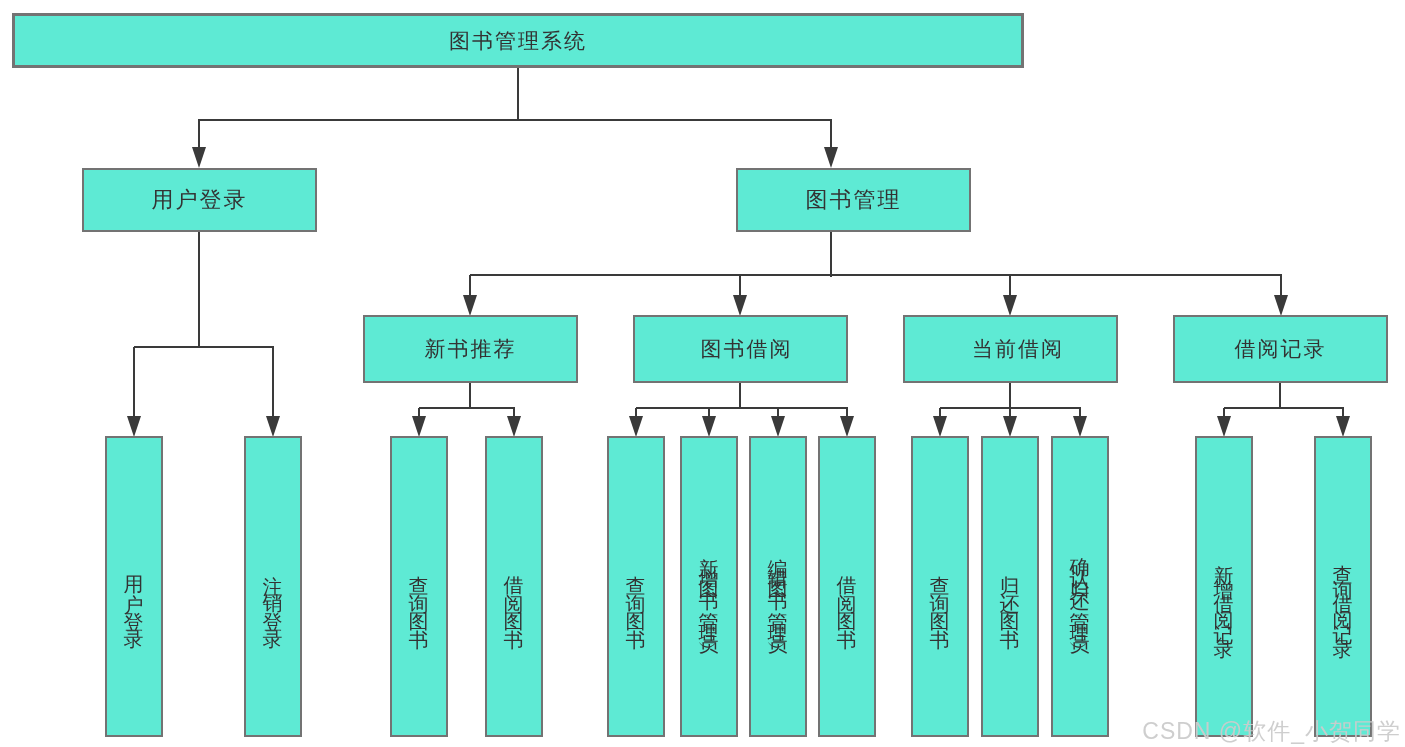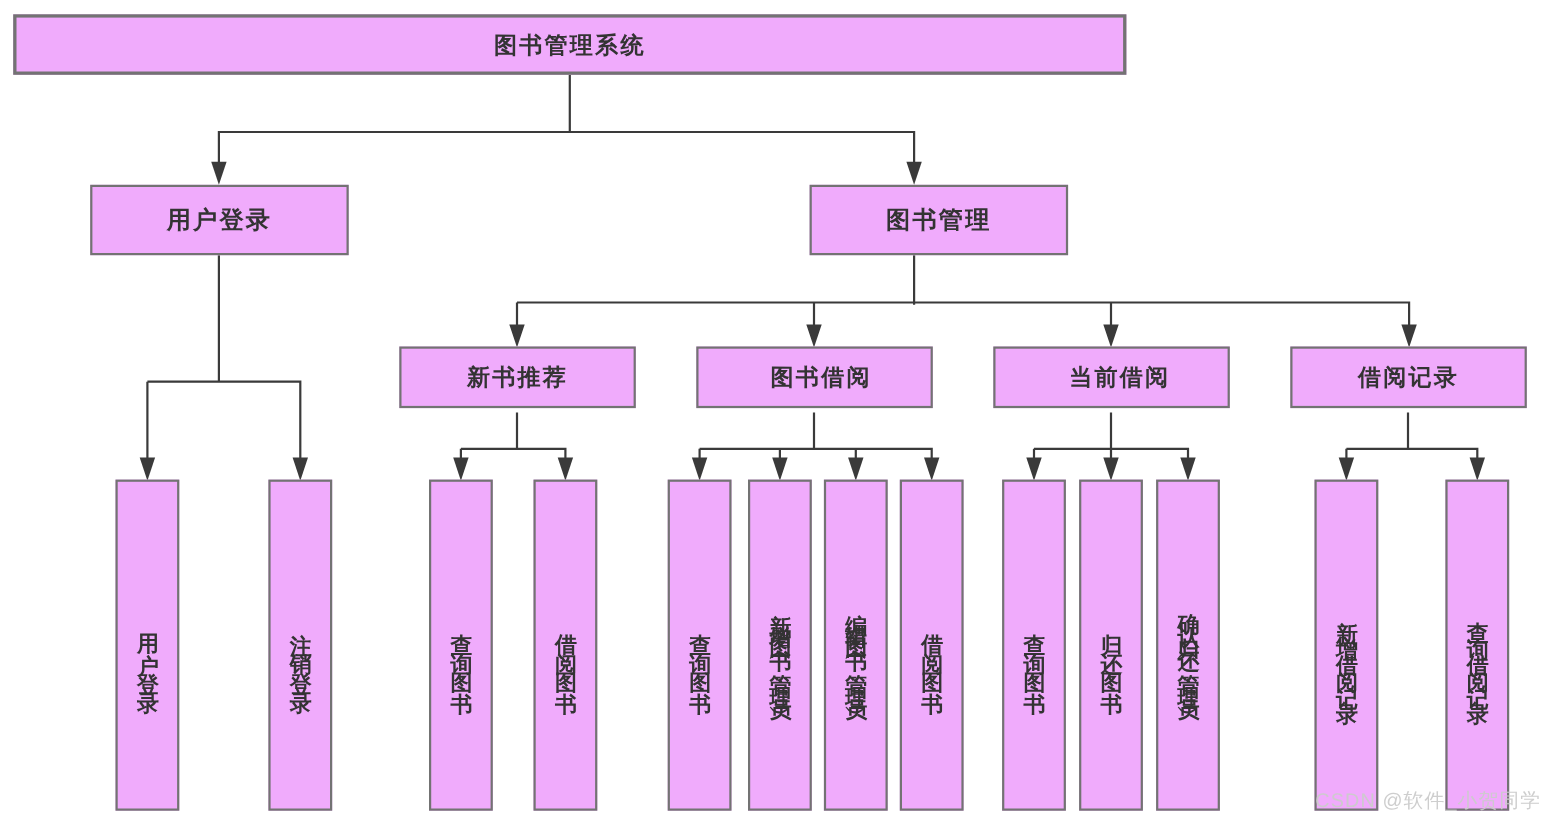--- a/index.html
+++ b/index.html
@@ -13,54 +13,53 @@
   }
   #connectors {
     position: absolute;
     left: 0; top: 0;
     width: 1405px; height: 747px;
     pointer-events: none;
   }
   .box {
     position: absolute;
     box-sizing: border-box;
-    background: #f0abfc;
+    background: #5eead4;
     border: 2px solid #737373;
     display: flex;
     align-items: center;
     justify-content: center;
     color: #333333;
     font-size: 22px;
     letter-spacing: 2px;
     z-index: 2;
-    font-weight: bold;
   }
   .root {
     left: 12px; top: 13px; width: 1012px; height: 55px;
     border-width: 3px;
     font-size: 21px;
   }
   .branch { top: 168px; width: 235px; height: 64px; }
-  .mod    { top: 315px; width: 215px; height: 56px; font-size: 21px; }
+  .mod    { top: 315px; width: 215px; height: 68px; font-size: 21px; }
   .leaf   { top: 436px; width: 58px; height: 301px; }
   .vtext {
     writing-mode: vertical-rl;
     text-orientation: mixed;
     font-size: 20px;
     color: #333333;
     line-height: 1;
   }
   .v4 { letter-spacing: 18px; transform: translateY(9px); }
   .v6 { letter-spacing: 15px; transform: translateY(7px); }
   .v9 { letter-spacing: 11px; transform: translateY(5px); }
   #watermark {
     position: absolute;
     right: 4px;
     top: 716px;
-    font-size: 18px;
+    font-size: 23px;
     letter-spacing: 1px;
     color: rgba(203, 203, 203, 0.95);
     z-index: 5;
     white-space: nowrap;
   }
   .cline { stroke: #3a3a3a; stroke-width: 2; fill: none; }
   .arrow { fill: #3a3a3a; stroke: none; }
 </style>
 </head>
 <body>

